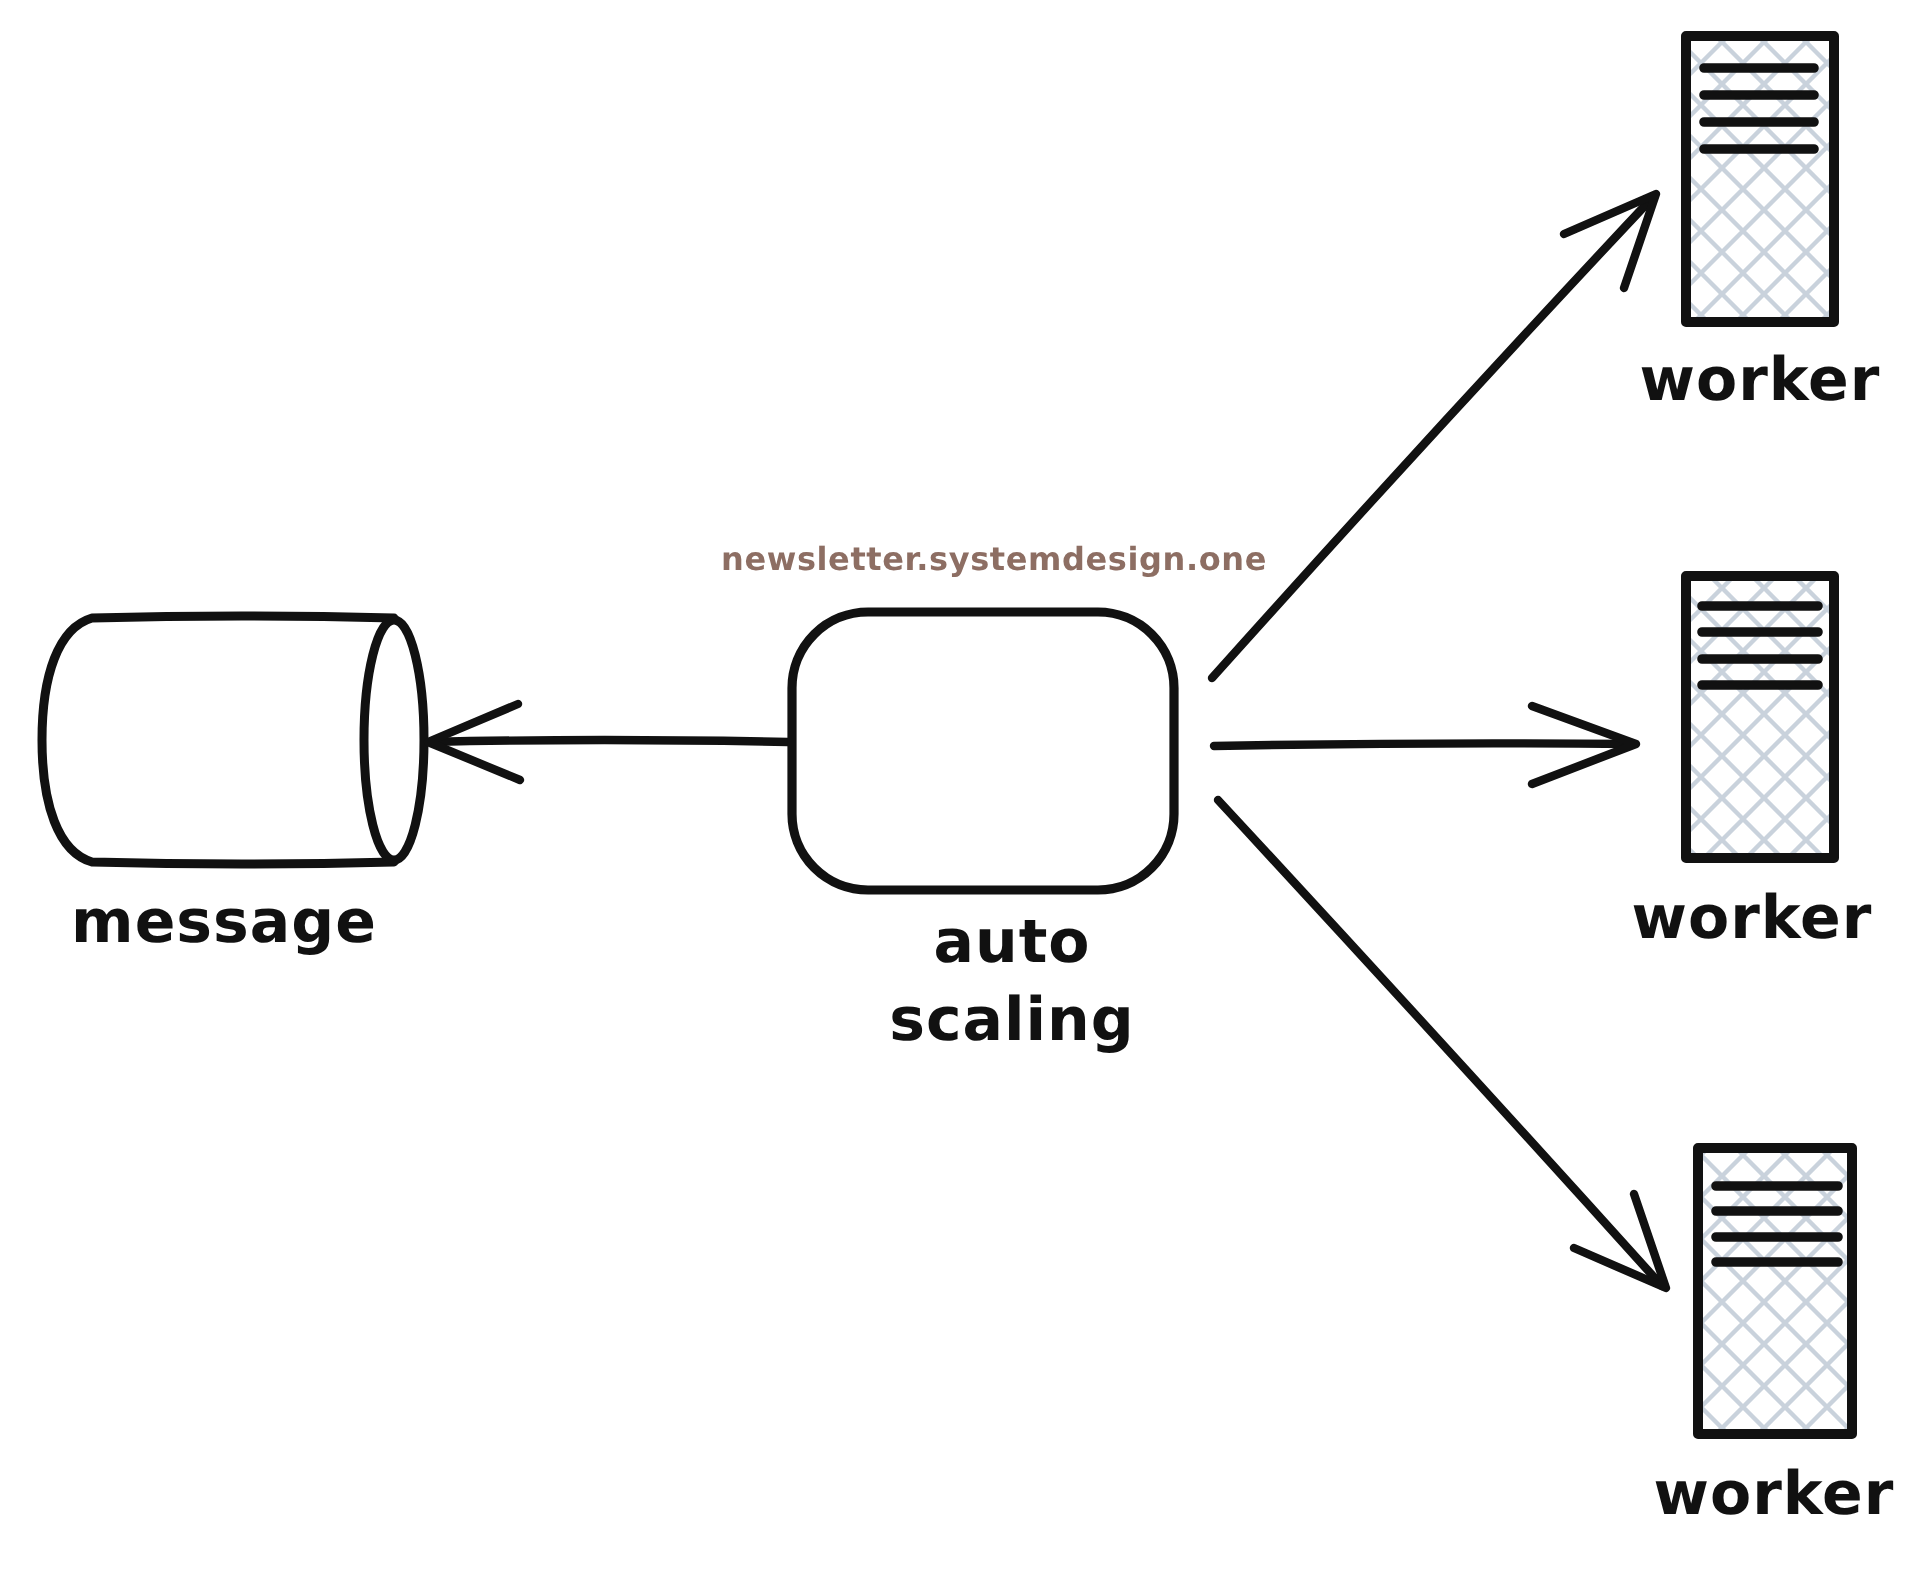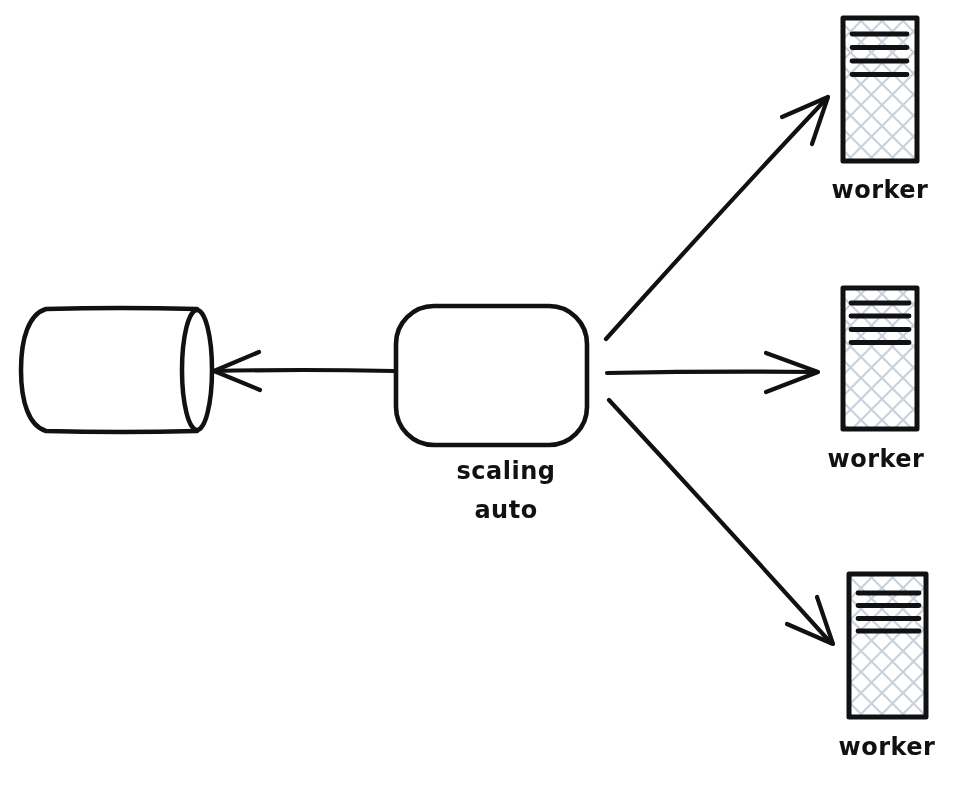--- a/index.html
+++ b/index.html
@@ -10,21 +10,21 @@
     background: #ffffff;
     overflow: hidden;
     font-family: "DejaVu Sans", sans-serif;
   }
   #diagram-svg { position: absolute; left: 0; top: 0; }
   .node-label {
     position: absolute;
     transform: translateX(-50%);
     text-align: center;
     font-weight: bold;
-    font-size: 24px;
+    font-size: 30px;
     line-height: 39px;
     color: #111111;
     white-space: nowrap;
     letter-spacing: 0.5px;
   }
   .watermark {
     position: absolute;
     transform: translateX(-50%);
     font-size: 16px;
     font-weight: bold;
@@ -82,26 +82,28 @@
       <rect x="843" y="288" width="74" height="141" fill="url(#crosshatch)" stroke-width="5"></rect>
       <path fill="none" stroke-width="4.8" d="M 851 303 L 909 303 M 851 316 L 909 316 M 851 329.5 L 909 329.5 M 851 342.5 L 909 342.5"></path>
     </g>
 
     <g stroke="#111111" stroke-linecap="round" stroke-linejoin="round">
       <rect x="849" y="574" width="77" height="143" fill="url(#crosshatch)" stroke-width="5"></rect>
       <path fill="none" stroke-width="4.8" d="M 858 593 L 919 593 M 858 605.5 L 919 605.5 M 858 618.5 L 919 618.5 M 858 631 L 919 631"></path>
     </g>
   </svg>
 
+  <div class="watermark" style="left:497px; top:270px;">newsletter.systemdesign.one</div>
 
   <div class="node-label" style="left:112px; top:442px;">
+    <div>message</div>
   </div>
 
   <div class="node-label" style="left:506px; top:452px;">
+    <div>auto</div>
     <div>scaling</div>
-    <div>auto</div>
   </div>
 
   <div class="node-label" style="left:880px; top:171px;">worker</div>
   <div class="node-label" style="left:876px; top:440px;">worker</div>
   <div class="node-label" style="left:887px; top:728px;">worker</div>
 
 </div>
 
 </body></html>

